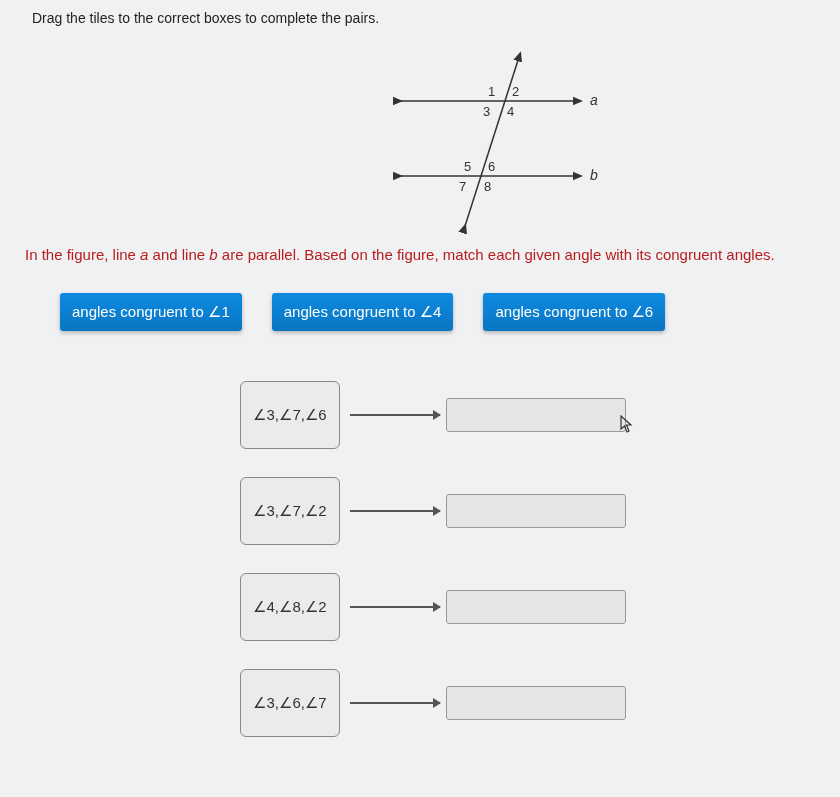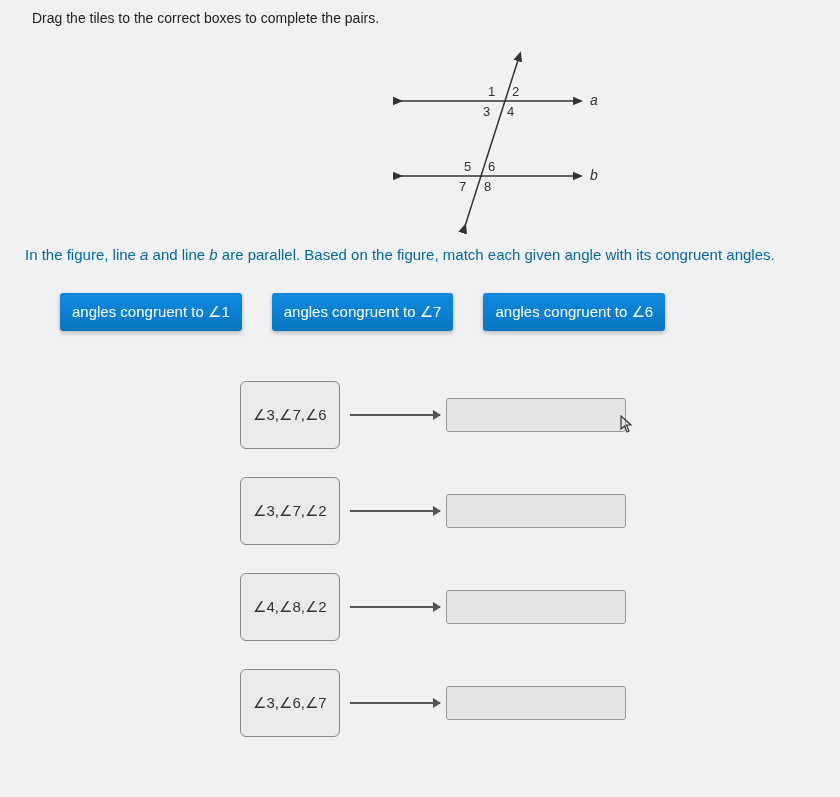--- a/index.html
+++ b/index.html
@@ -22,21 +22,21 @@
       position: relative;
     }
     .figure-svg {
       position: absolute;
       left: 380px;
       top: 10px;
     }
     .description {
       padding: 10px 25px;
       font-size: 15px;
-      color: #0369a1;
+      color: #b91c1c;
     }
     .description .var { font-style: italic; }
     .tiles-area {
       padding: 20px 60px;
       display: flex;
       flex-wrap: wrap;
       gap: 32px 30px;
     }
     .tile {
       background: linear-gradient(#0d8ae0, #0a75c2);
@@ -130,21 +130,21 @@
     <text x="104" y="145" font-size="13" fill="#333">8</text>
   </svg>
 </div>
 
 <div class="description">
   <span>In the figure, line </span><span class="var">a</span><span> and line </span><span class="var">b</span><span> are parallel. Based on the figure, match each given angle with its congruent angles.</span>
 </div>
 
 <div class="tiles-area">
   <div class="tile">angles congruent to ∠1</div>
-  <div class="tile">angles congruent to ∠7</div>
+  <div class="tile">angles congruent to ∠4</div>
   <div class="tile">angles congruent to ∠6</div>
 </div>
 
 <span class="cursor-icon">
   <svg width="14" height="18" viewBox="0 0 14 18">
       <path d="M1 1 L1 14 L4.5 11 L7 17 L9 16 L6.5 10 L11 10 Z" fill="none" stroke="#333" stroke-width="1.2"></path>
     </svg>
 </span>
 
 <div class="pairs-area">

